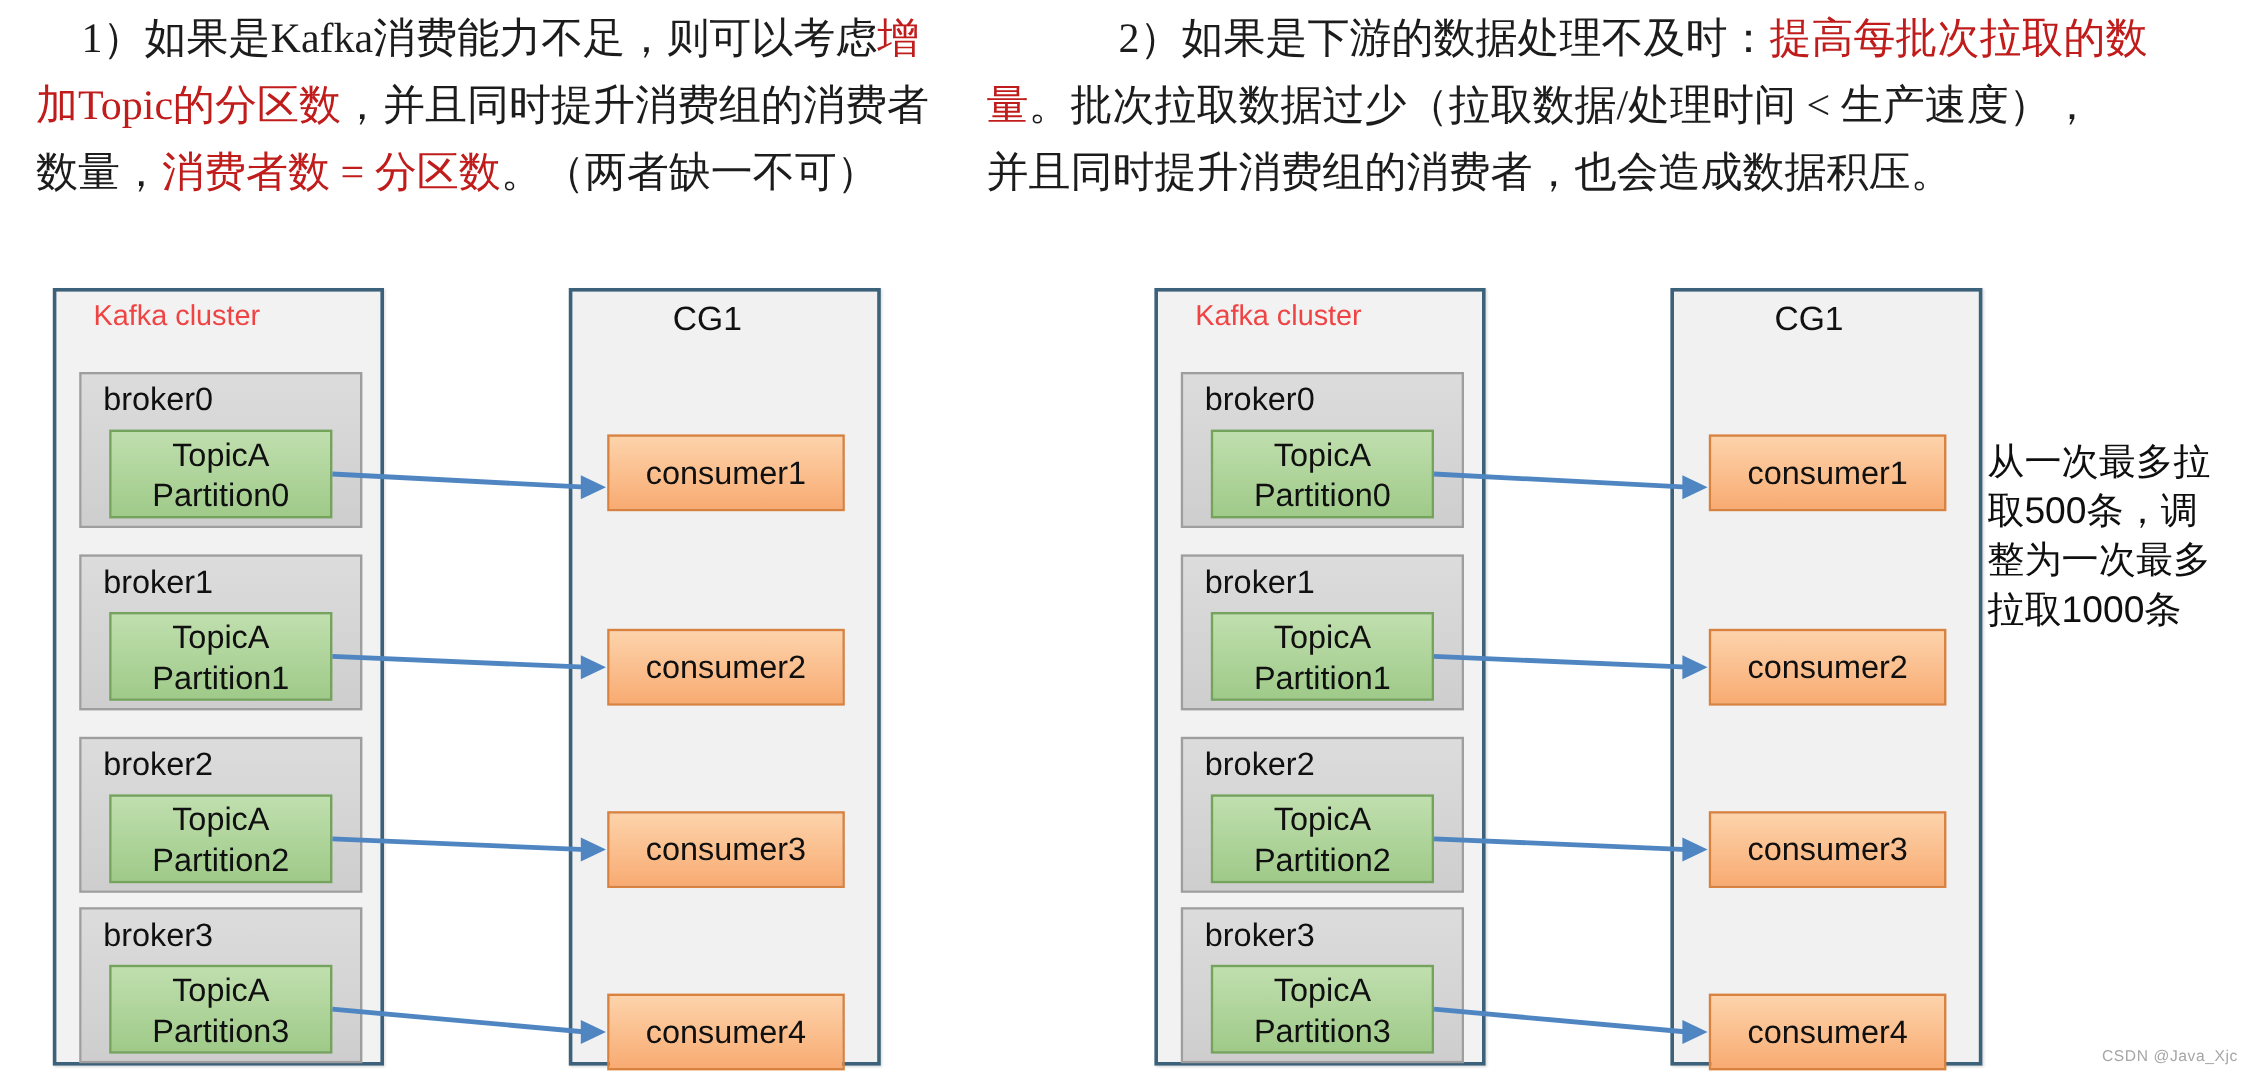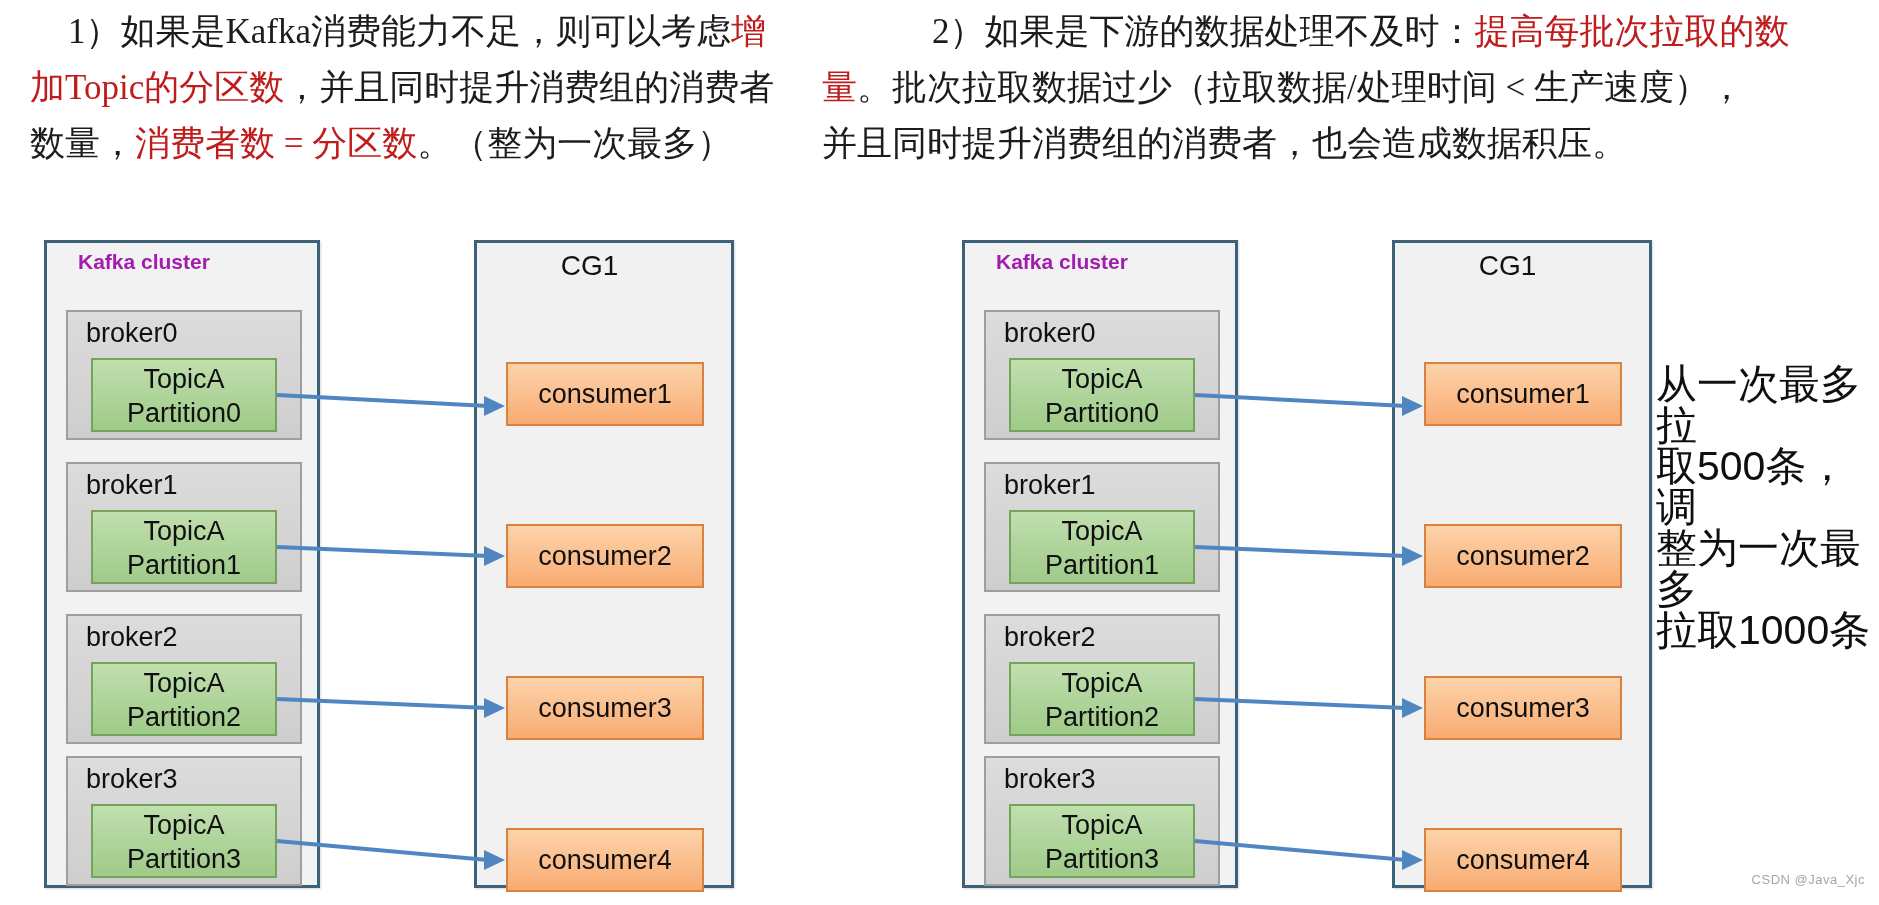--- a/index.html
+++ b/index.html
@@ -44,23 +44,22 @@
     left: 0; top: 0;
     width: 276px; height: 648px;
     background: #f2f2f2;
     border: 3px solid #3c617b;
     box-sizing: border-box;
     box-shadow: 1px 1px 2px rgba(0,0,0,0.15);
   }
   .cluster-title {
     position: absolute;
     left: 34px; top: 10px;
-    font-size: 21px;
-    color: #a21caf;
-    font-weight: bold;
+    font-size: 24px;
+    color: #ef4444;
   }
   .broker {
     position: absolute;
     left: 22px;
     width: 236px; height: 130px;
     background: linear-gradient(#dcdcdc, #cecece);
     border: 2px solid #9e9e9e;
     box-sizing: border-box;
   }
   .broker-b0 { top: 70px; }
@@ -119,21 +118,21 @@
   .consumer-c0 { top: 122px; }
   .consumer-c1 { top: 284px; }
   .consumer-c2 { top: 436px; }
   .consumer-c3 { top: 588px; }
 
   
   .annotation {
     position: absolute;
     left: 1656px; top: 364px;
     width: 222px;
-    font-size: 41px;
+    font-size: 31px;
     line-height: 41px;
     color: #0f0f0f;
     font-family: "Liberation Sans", "DejaVu Sans", sans-serif;
   }
 
   
   .watermark {
     position: absolute;
     right: 14px; top: 872px;
     font-size: 13px;
@@ -150,21 +149,21 @@
   }
 </style>
 </head>
 <body>
 
 <div class="page">
 
   <div class="para" id="para1">
     <div class="line"><span class="seg-black">1）如果是Kafka消费能力不足，则可以考虑</span><span class="seg-red">增</span></div>
     <div class="line"><span class="seg-red">加Topic的分区数</span><span class="seg-black">，并且同时提升消费组的消费者</span></div>
-    <div class="line"><span class="seg-black">数量，</span><span class="seg-red">消费者数 = 分区数</span><span class="seg-black">。（整为一次最多）</span></div>
+    <div class="line"><span class="seg-black">数量，</span><span class="seg-red">消费者数 = 分区数</span><span class="seg-black">。（两者缺一不可）</span></div>
   </div>
 
   <div class="para" id="para2">
     <div class="line"><span class="seg-black">2）如果是下游的数据处理不及时：</span><span class="seg-red">提高每批次拉取的数</span></div>
     <div class="line"><span class="seg-red">量</span><span class="seg-black">。批次拉取数据过少（拉取数据/处理时间 &lt; 生产速度），</span></div>
     <div class="line"><span class="seg-black">并且同时提升消费组的消费者，也会造成数据积压。</span></div>
   </div>
 
   <div class="diagram" id="diag0">
     <div class="cluster-box"></div>

